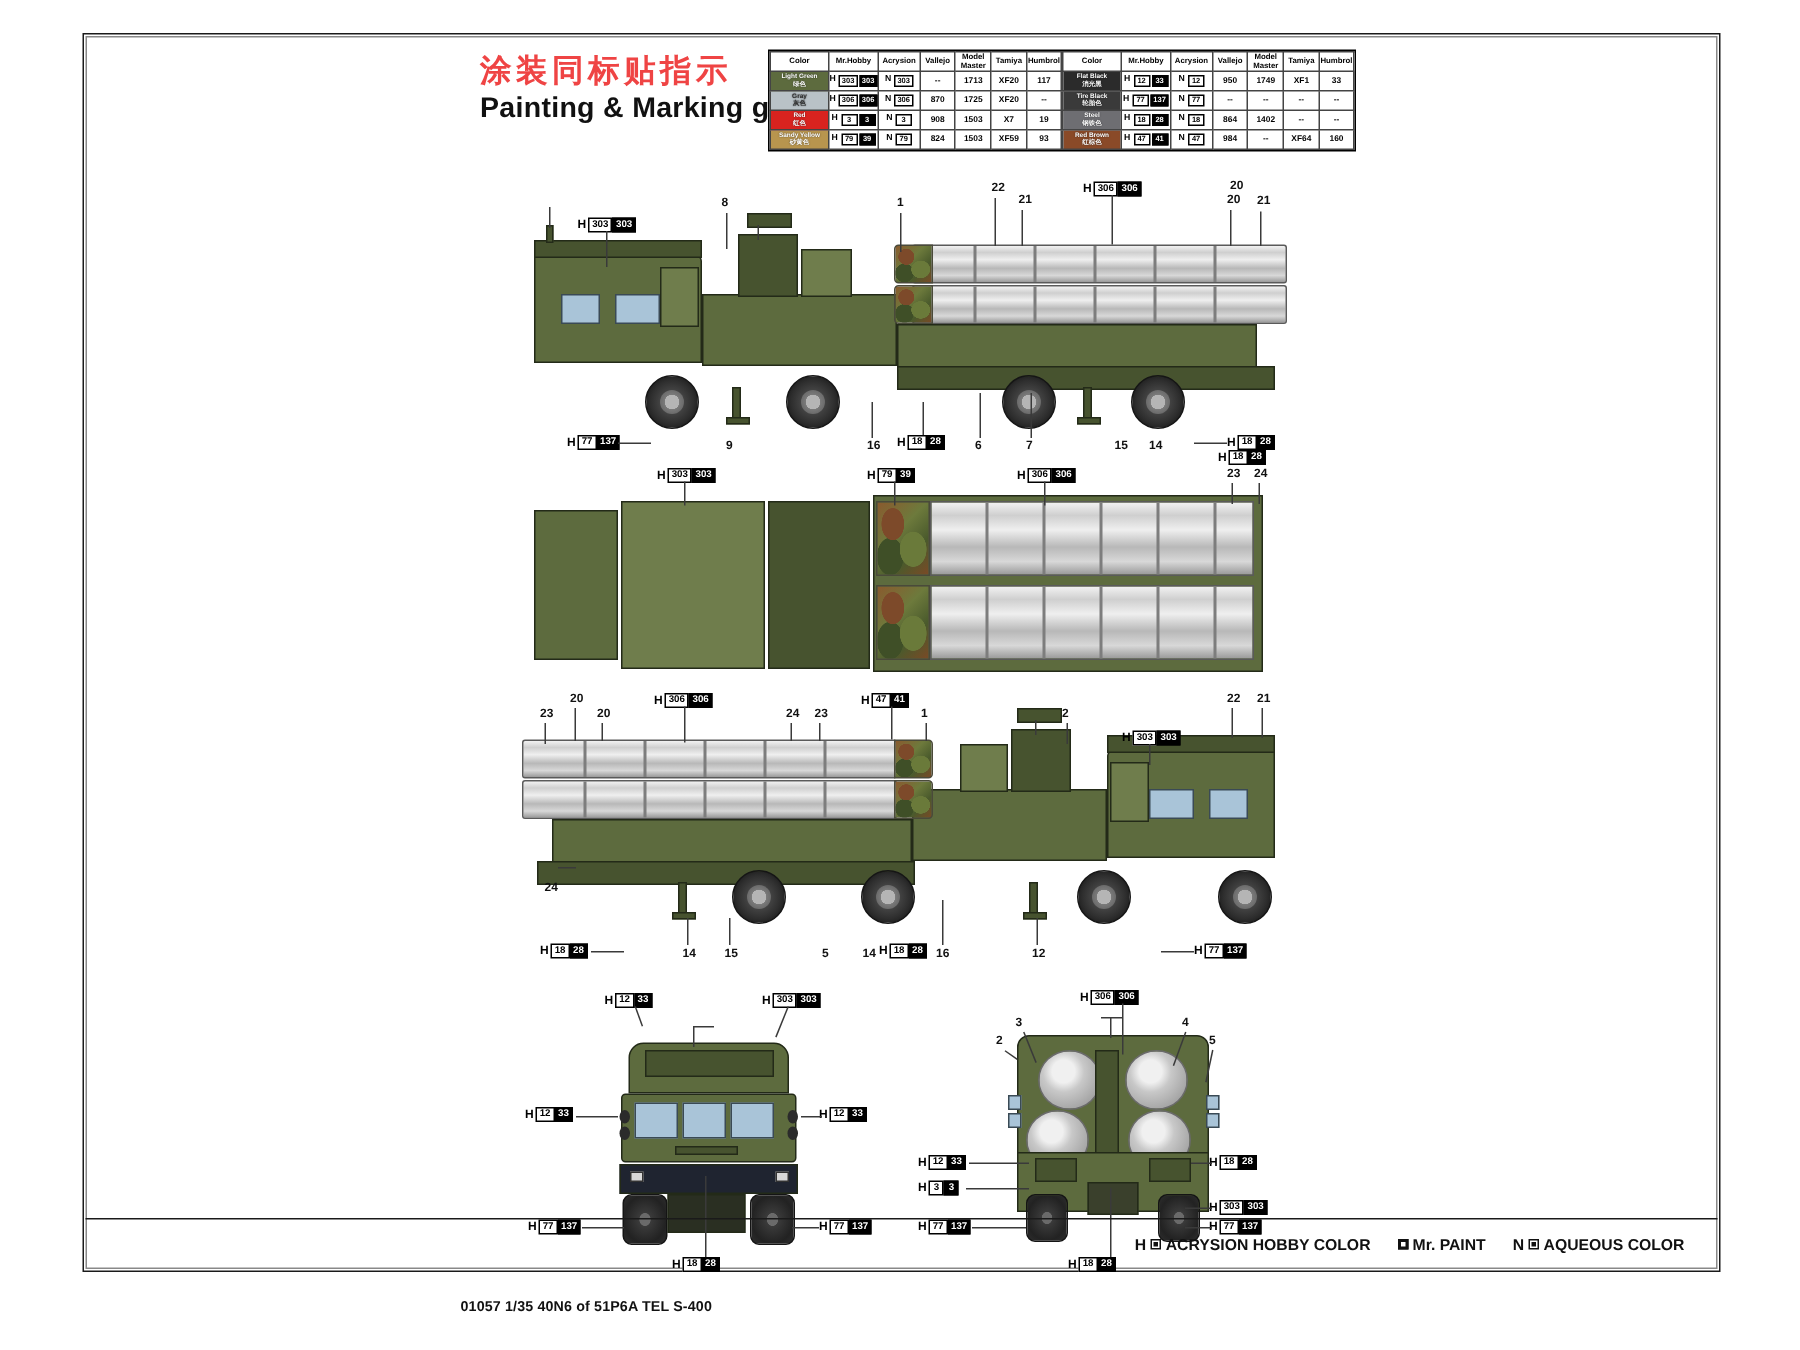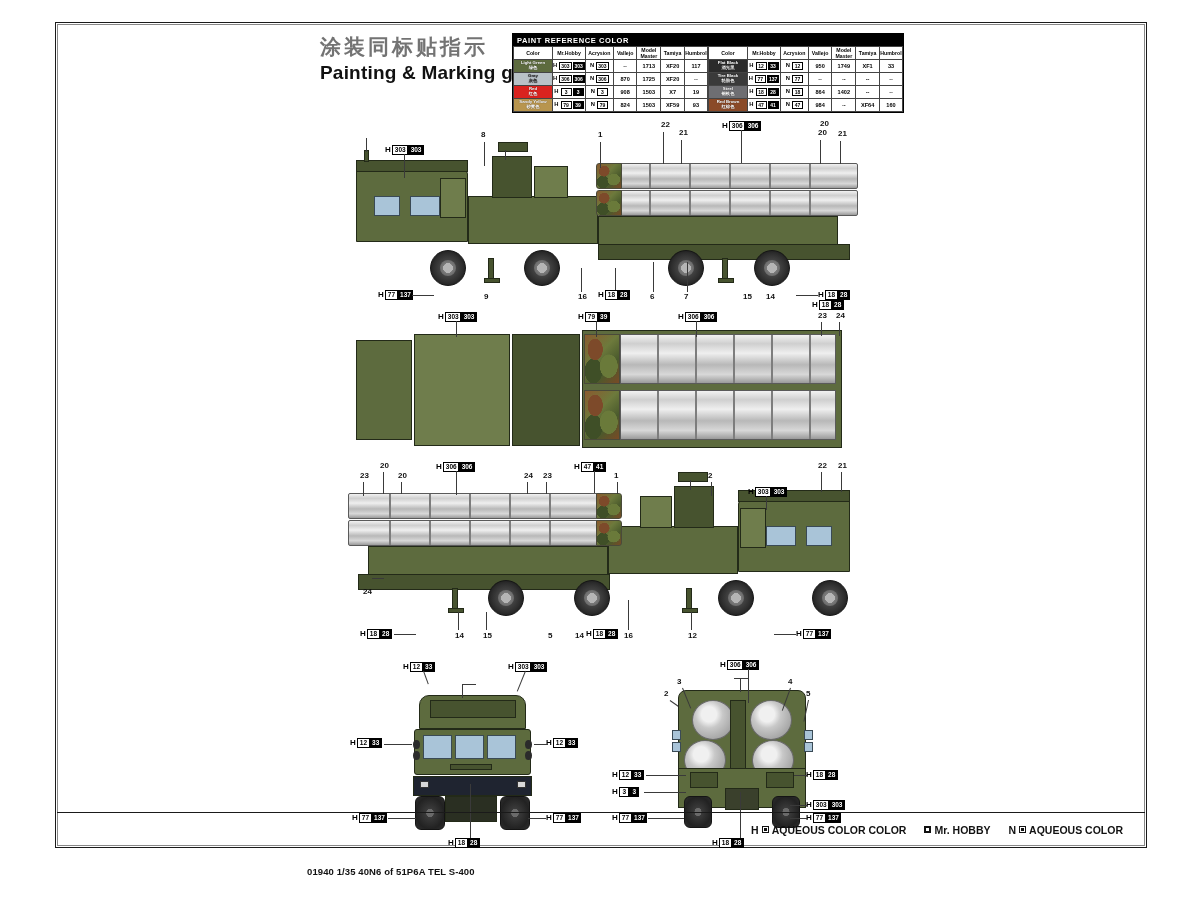--- a/index.html
+++ b/index.html
@@ -25,21 +25,21 @@
     position: absolute;
     left: 57px; top: 24px; width: 1088px; height: 822px;
     border: 0.5px solid #888;
     pointer-events: none;
   }
   
   .title-block {
     position: absolute; left: 320px; top: 34px;
   }
   .title-cn {
-    font-size: 21px; font-weight: bold; color: #737373;
+    font-size: 21px; font-weight: bold; color: #ef4444;
     letter-spacing: 3px; line-height: 1.25; font-family: Liberation Serif, serif;
   }
   .title-en {
     font-size: 19px; font-weight: bold; color: #111;
     letter-spacing: 0.2px; line-height: 1.25; margin-top: 1px;
   }
   
   .paint-ref {
     position: absolute; left: 512px; top: 33px;
     width: 392px;
@@ -194,21 +194,20 @@
 
   <div class="page-frame"></div>
   <div class="frame-inner-line"></div>
 
   <div class="title-block">
     <div class="title-cn">涂装同标贴指示</div>
     <div class="title-en">Painting &amp; Marking guide</div>
   </div>
 
   <div class="paint-ref">
-    <div class="paint-ref-head">PAINT  REFERENCE  COLOR</div>
     <div class="tables-row">
 
       <table class="ptab">
         <thead>
           <tr>
             <th class="col-color">Color</th>
             <th class="col-hobby">Mr.Hobby</th>
             <th class="col-acry">Acrysion</th>
             <th class="col-vall">Vallejo</th>
             <th class="col-mm">Model Master</th>
@@ -829,28 +828,28 @@
       <span class="box-w">18</span>
       <span class="box-b">28</span>
     </div>
     <div class="lead" style="left:740px;top:792px;width:1px;height:46px;"></div>
   </div>
 
   <div class="legend-bar">
     <div class="legend-item">
       <span>H</span>
       <span class="legend-sq"></span>
-      <span>AQUEOUS COLOR COLOR</span>
+      <span>ACRYSION HOBBY COLOR</span>
     </div>
     <div class="legend-item">
       <span class="legend-sq filled"></span>
-      <span>Mr. HOBBY</span>
+      <span>Mr. PAINT</span>
     </div>
     <div class="legend-item">
       <span>N</span>
       <span class="legend-sq"></span>
       <span>AQUEOUS COLOR</span>
     </div>
   </div>
 
-  <div class="footer-code">01940 1/35  40N6 of 51P6A TEL S-400</div>
+  <div class="footer-code">01057 1/35  40N6 of 51P6A TEL S-400</div>
 
 </div>
 
 </body></html>

